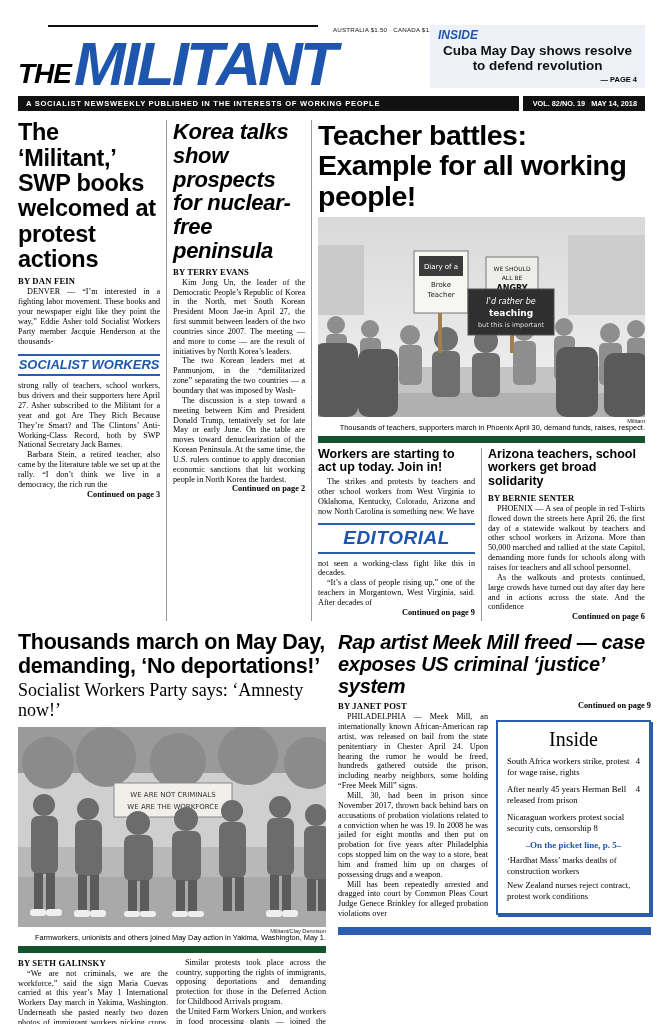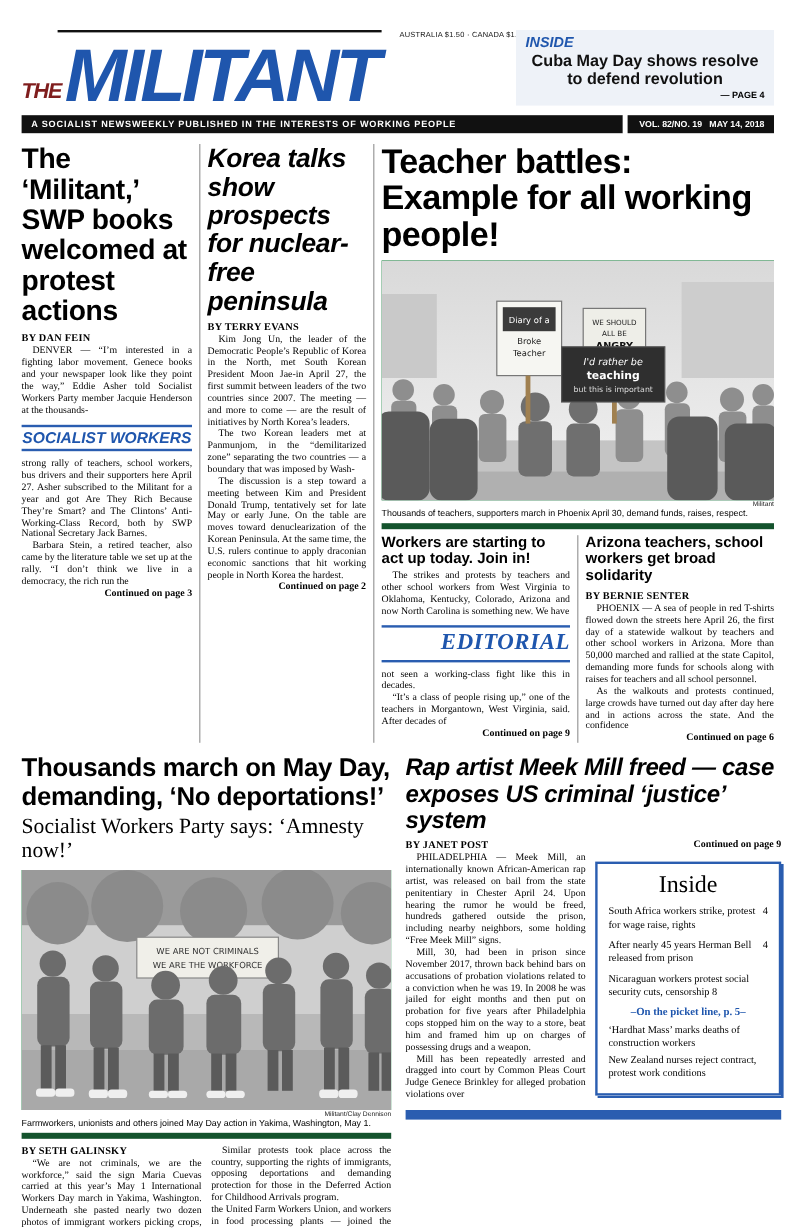--- a/index.html
+++ b/index.html
@@ -6,22 +6,22 @@
   body{width:663px;height:1024px;font-family:"Liberation Serif",serif;color:#000;overflow:hidden;}
   .page{position:relative;width:663px;height:1024px;background:#fff;}
 
   
   .masthead{padding:0 18px;}
   .price-line{text-align:right;font-family:"Liberation Sans",sans-serif;font-size:6.2px;letter-spacing:.2px;
     color:#111;padding-top:26px;padding-bottom:1px;}
   .rule-top{height:2px;background:#111;width:270px;margin-left:30px;margin-top:-9px;}
   .mast-row{display:flex;align-items:flex-end;justify-content:space-between;margin-top:-2px;}
   .logo-wrap{display:flex;align-items:baseline;position:relative;}
-  .logo-the{font-family:"Liberation Sans",sans-serif;font-weight:bold;font-style:italic;font-size:18px;
-    color:#7f1d1d;letter-spacing:-1px;position:relative;top:-2px;}
+  .logo-the{font-family:"Liberation Sans",sans-serif;font-weight:bold;font-style:italic;font-size:28px;
+    color:#000000;letter-spacing:-1px;position:relative;top:-2px;}
   .logo-main{font-family:"Liberation Sans",sans-serif;font-weight:bold;font-style:italic;font-size:62px;
     line-height:.92;color:#1f56ad;letter-spacing:-3px;margin-left:3px;}
   .inside-box{background:#eef2f8;padding:3px 8px 4px 8px;width:215px;box-sizing:border-box;margin-bottom:4px;}
   .inside-kicker{font-family:"Liberation Sans",sans-serif;font-style:italic;font-weight:bold;font-size:12px;color:#1f56ad;}
   .inside-head{font-family:"Liberation Sans",sans-serif;font-weight:bold;font-size:13.5px;line-height:1.12;
     text-align:center;color:#111;margin-top:1px;}
   .inside-page{font-family:"Liberation Sans",sans-serif;font-weight:bold;font-size:7.5px;text-align:right;margin-top:2px;}
   .strap{display:flex;margin-top:4px;}
   .strap-left{background:#111;color:#fff;font-family:"Liberation Sans",sans-serif;font-weight:bold;font-size:7.6px;
     letter-spacing:.7px;padding:3px 0 3px 8px;flex:1;}
@@ -44,30 +44,30 @@
 
   .byline{font-family:"Liberation Serif",serif;font-weight:bold;font-size:8.6px;letter-spacing:.2px;margin:4px 0 1px 0;}
   p.body{font-size:8.2px;line-height:1.2;text-align:justify;margin:0;text-indent:9px;}
   p.body.first{text-indent:9px;}
   .contd{font-weight:bold;font-size:8.3px;text-align:right;margin-top:0;}
 
   .blue-band{border-top:2px solid #2a5db0;border-bottom:2px solid #2a5db0;margin:7px 0 5px 0;padding:2px 0 3px 0;}
   .blue-band-txt{font-family:"Liberation Sans",sans-serif;font-style:italic;font-weight:bold;color:#1f56ad;
     font-size:13px;line-height:1.06;text-align:center;}
   .editorial-band{border-top:2px solid #2a5db0;border-bottom:2px solid #2a5db0;margin:6px 0 5px 0;padding:2px 0 3px 0;}
-  .editorial-txt{font-family:Liberation Serif, serif;font-style:italic;font-weight:bold;color:#1f56ad;
-    font-size:19px;text-align:right;letter-spacing:.5px;}
+  .editorial-txt{font-family:Liberation Sans, sans-serif;font-style:italic;font-weight:bold;color:#1f56ad;
+    font-size:19px;text-align:center;letter-spacing:.5px;}
 
   .subhead{font-family:"Liberation Sans",sans-serif;font-weight:bold;font-size:12.5px;line-height:1.1;margin:0 0 2px 0;}
 
   
-  .photo{position:relative;overflow:hidden;background:#15803d;}
+  .photo{position:relative;overflow:hidden;background:#fca5a5;}
   .credit{font-size:5.6px;text-align:right;font-family:"Liberation Sans",sans-serif;color:#222;margin-top:1px;}
-  .caption{font-family:"Liberation Sans",sans-serif;font-size:7.4px;line-height:1.2;border-bottom:5px solid #14532d;
-    padding-bottom:3px;margin-bottom:5px;}
+  .caption{font-family:"Liberation Sans",sans-serif;font-size:7.4px;line-height:1.2;border-bottom:7px solid #14532d;
+    padding-bottom:3px;margin-bottom:5px;text-align:right;}
 
   
   .inside-panel{border:2px solid #2a5db0;box-shadow:2px 2px 0 #2a5db0;padding:6px 9px 8px 9px;margin-top:10px;}
   .inside-title{font-family:"Liberation Serif",serif;font-size:20px;text-align:center;margin:0 0 5px 0;}
   .inside-item{font-size:8.6px;line-height:1.22;margin-bottom:7px;}
   .inside-item .pg{float:right;}
   .picket{color:#1f56ad;font-weight:bold;font-size:9px;text-align:center;margin:2px 0 5px 0;
     font-family:"Liberation Serif",serif;}
   .inside-item.tight{margin-bottom:4px;}
 
@@ -102,21 +102,21 @@
     </div>
   </div>
 
   <div class="content">
 
     <div class="cols">
 
       <div style="width:156px;">
         <h1 class="hl hl-a">The ‘Militant,’ SWP books welcomed at protest actions</h1>
         <div class="byline">BY DAN FEIN</div>
-        <p class="body first">DENVER — “I’m interested in a fighting labor movement. Genece books and your newspaper look like they point the way,” Eddie Asher told Socialist Workers Party member Jacquie Henderson at the thousands-</p>
+        <p class="body first">DENVER — “I’m interested in a fighting labor movement. These books and your newspaper eight like they point the way,” Eddie Asher told Socialist Workers Party member Jacquie Henderson at the thousands-</p>
         <div class="blue-band">
           <div class="blue-band-txt">SOCIALIST WORKERS</div>
         </div>
         <p class="body" style="text-indent:0;">strong rally of teachers, school workers, bus drivers and their supporters here April 27. Asher subscribed to the Militant for a year and got Are They Rich Because They’re Smart? and The Clintons’ Anti-Working-Class Record, both by SWP National Secretary Jack Barnes.</p>
         <p class="body">Barbara Stein, a retired teacher, also came by the literature table we set up at the rally. “I don’t think we live in a democracy, the rich run the</p>
         <div class="contd">Continued on page 3</div>
       </div>
 
       <div class="vdiv"></div>
 

